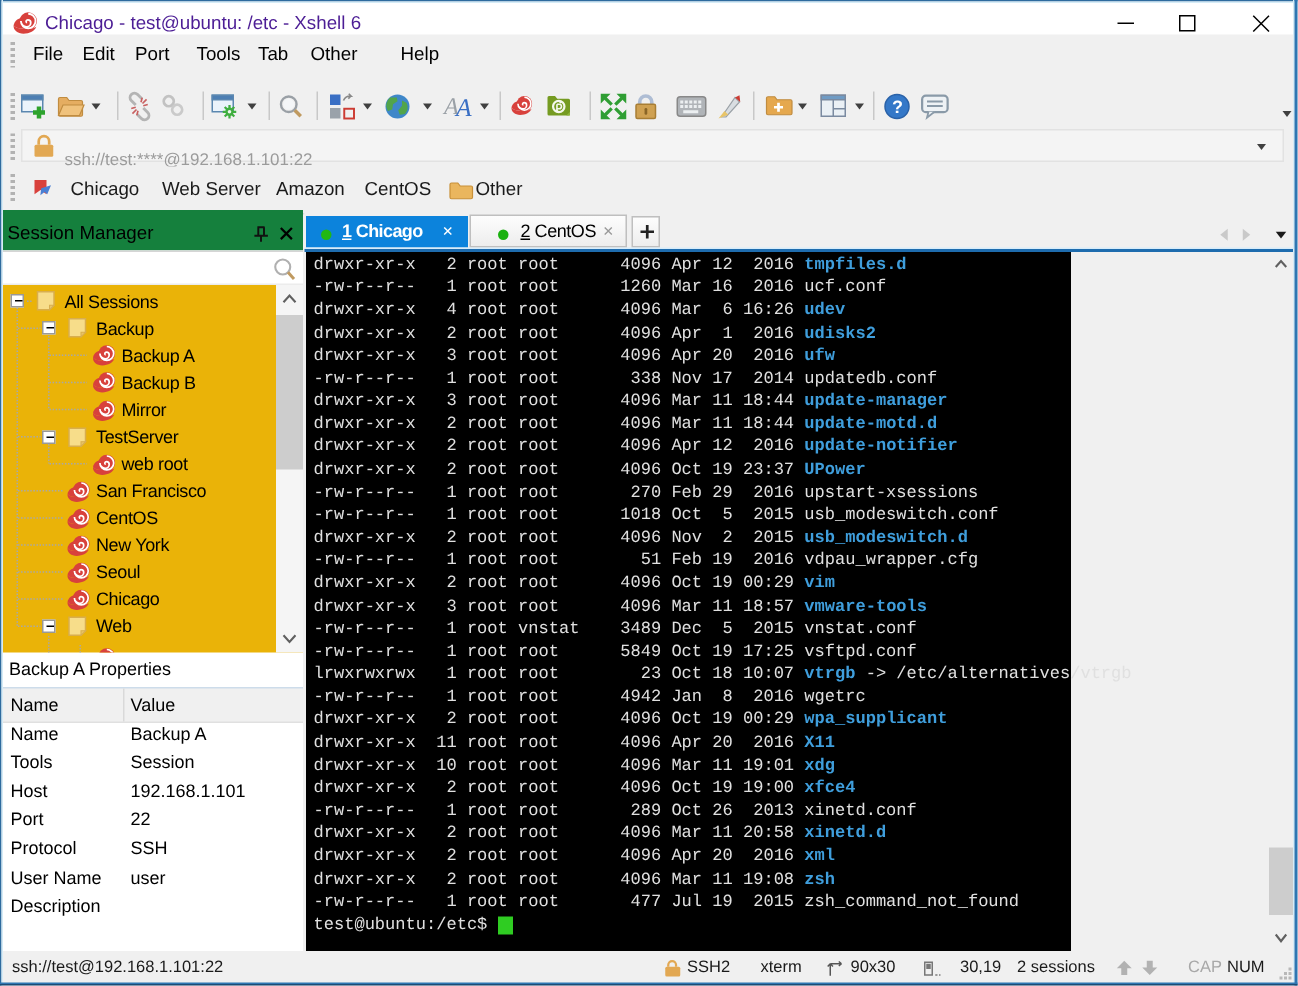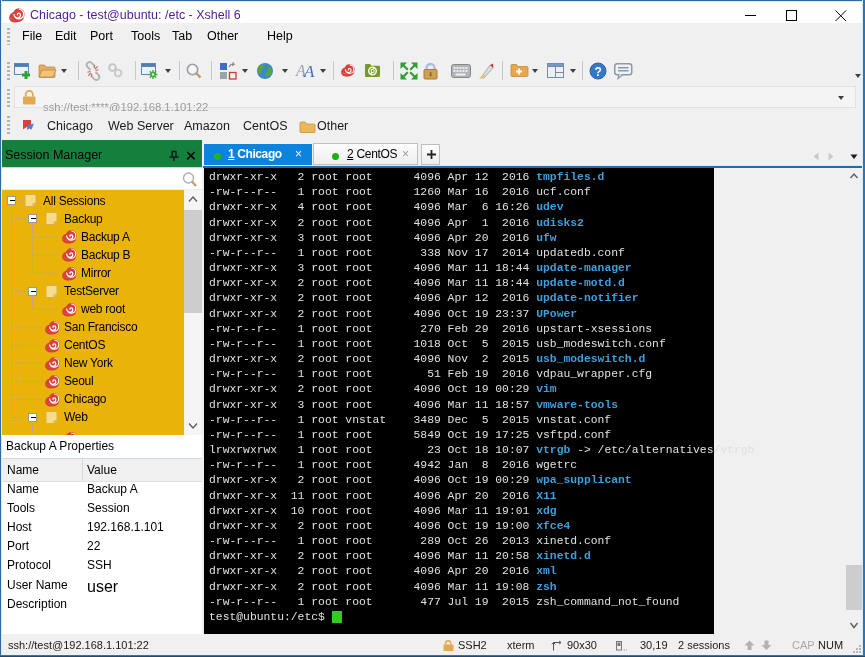--- a/index.html
+++ b/index.html
@@ -404,21 +404,21 @@
       <div class="abs" style="left:85px;top:44.5px;font-size:12px">Backup A</div>
       <div class="abs" style="left:5px;top:63.7px;font-size:12px">Tools</div>
       <div class="abs" style="left:85px;top:63.7px;font-size:12px">Session</div>
       <div class="abs" style="left:5px;top:82.9px;font-size:12px">Host</div>
       <div class="abs" style="left:85px;top:82.9px;font-size:12px">192.168.1.101</div>
       <div class="abs" style="left:5px;top:102.1px;font-size:12px">Port</div>
       <div class="abs" style="left:85px;top:102.1px;font-size:12px">22</div>
       <div class="abs" style="left:5px;top:121.3px;font-size:12px">Protocol</div>
       <div class="abs" style="left:85px;top:121.3px;font-size:12px">SSH</div>
       <div class="abs" style="left:5px;top:140.5px;font-size:12px">User Name</div>
-      <div class="abs" style="left:85px;top:140.5px;font-size:16px">user</div>
+      <div class="abs" style="left:85px;top:140.5px;font-size:12px">user</div>
       <div class="abs" style="left:5px;top:159.7px;font-size:12px">Description</div>
     </div>
  </div>
 
  <div class="abs" id="tabzone">
   <div class="abs" style="left:1px;top:4px;width:108px;height:21px;background:#0c83dc;color:#fff;font-size:12px;letter-spacing:-0.4px;font-weight:bold;">
    <div class="abs" style="left:10px;top:9px;width:7px;height:7px;border-radius:50%;background:#22b814"></div>
    <span class="abs" style="left:24px;top:3px"><u>1</u> Chicago</span>
    <span class="abs" style="left:91px;top:3px;font-weight:normal;font-size:12px">×</span>
   </div>

